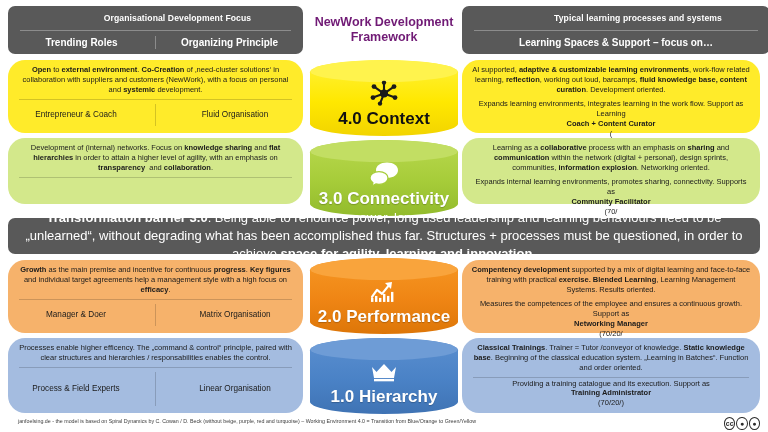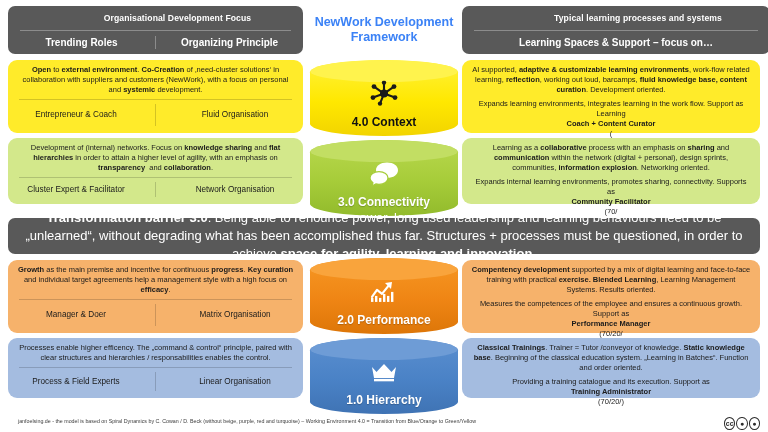--- a/index.html
+++ b/index.html
@@ -32,26 +32,26 @@
   .hdr-vrule{width:1px;background:#8c8c8c;margin:5px 0;}
 
   #hdr-left{left:8px;top:6px;width:295px;height:48px;}
   #hdr-right{left:462px;top:6px;width:308px;height:48px;}
 
   
   #center-title{
     position:absolute;left:308px;top:4px;width:152px;height:52px;
     display:flex;align-items:center;justify-content:center;
     text-align:center;font-size:12.5px;font-weight:bold;line-height:1.22;
-    color:#3b82f6;
+    color:#701a75;
   }
 
   
   .card{
-    position:absolute;box-sizing:border-box;border-radius:9px;
+    position:absolute;box-sizing:border-box;border-radius:17px;
     padding:5px 9px 4px 9px;
     display:flex;flex-direction:column;
   }
   .card .body{
     text-align:center;font-size:7.5px;line-height:1.33;color:#1b1b1b;
     flex:0 0 auto;
   }
   .card .body b{font-weight:bold;}
   .card .divider{height:1px;background:rgba(0,0,0,.17);margin:4px 2px 0 2px;}
   .card .roles{
@@ -71,21 +71,21 @@
   .c-green{background:#d3e88b;}
   .c-orange{background:#f6b26b;}
   .c-blue{background:#a4bce0;}
 
   .left{left:8px;width:295px;}
   .right{left:462px;width:298px;}
 
   .row1{top:60px;height:73px;}
   .row2{top:138px;height:66px;}
   .row3{top:260px;height:73px;}
-  .row4{top:338px;height:60px;}
+  .row4{top:338px;height:75px;}
 
   
   #barrier{
     position:absolute;left:8px;top:218px;width:752px;height:36px;
     background:#595959;border-radius:7px;color:#fff;
     display:flex;align-items:center;justify-content:center;
     box-sizing:border-box;padding:3px 14px;
     text-align:center;font-size:13px;line-height:1.4;
   }
   #barrier b{font-weight:bold;}
@@ -96,21 +96,21 @@
   }
   .cyl .tube{
     position:relative;width:100%;height:100%;border-radius:50% / 16%;
     box-sizing:border-box;overflow:hidden;
   }
   .cyl .cap{
     position:absolute;left:0;right:0;top:0;height:22px;border-radius:50%;
   }
   .cyl .label{
     position:absolute;left:0;right:0;bottom:7px;
-    text-align:center;font-size:12px;font-weight:bold;color:#fff;
+    text-align:center;font-size:17px;font-weight:bold;color:#fff;
     text-shadow:0 1px 1px rgba(0,0,0,.22);
   }
   .cyl .glyph{
     position:absolute;left:0;right:0;top:50%;transform:translateY(-58%);
     text-align:center;
   }
   #cyl4{top:60px;height:76px;}
   #cyl3{top:140px;height:76px;}
   #cyl2{top:258px;height:76px;}
   #cyl1{top:338px;height:76px;}
@@ -206,25 +206,20 @@
           </g>
         </svg>
       </div>
       <div class="label">4.0 Context</div>
     </div>
   </div>
 
   <div class="card c-green left row2">
     <div class="body">Development of (internal) networks. Focus on <b>knowledge sharing</b> and <b>flat hierarchies</b> in order to attain a higher level of agility, with an emphasis on <b>transparency</b>&nbsp; and <b>collaboration</b>.</div>
     <div class="divider"></div>
-    <div class="roles">
-      <div class="role">Cluster Expert &amp; Facilitator</div>
-      <div class="rolesep"></div>
-      <div class="role">Network Organisation</div>
-    </div>
   </div>
 
   <div class="card c-green right row2">
     <div class="body">Learning as a <b>collaborative</b> process with an emphasis on <b>sharing</b> and <b>communication</b> within the network (digital + personal), design sprints, communities, <b>information explosion</b>. Networking oriented.</div>
     <div class="divider"></div>
     <div class="body2">Expands internal learning environments, promotes sharing, connectivity. Supports as <b>Community Facilitator</b> (70/<b><u>20</u></b>/10)</div>
   </div>
 
   <div class="cyl" id="cyl3">
     <div class="tube">
@@ -239,33 +234,33 @@
     </div>
   </div>
 
   <div id="barrier">
     <div>
       <b>Transformation barrier 3.0</b><span>: Being able to renounce power, long used leadership and learning behaviours need to be „unlearned“, without degrading what has been accomplished thus far. Structures + processes must be questioned, in order to achieve </span><b>space for agility, learning and innovation.</b>
     </div>
   </div>
 
   <div class="card c-orange left row3">
-    <div class="body"><b>Growth</b> as the main premise and incentive for continuous <b>progress</b>. <b>Key curation</b> and individual target agreements help a management style with a high focus on <b>efficacy</b>.</div>
+    <div class="body"><b>Growth</b> as the main premise and incentive for continuous <b>progress</b>. <b>Key figures</b> and individual target agreements help a management style with a high focus on <b>efficacy</b>.</div>
     <div class="divider"></div>
     <div class="roles">
       <div class="role">Manager &amp; Doer</div>
       <div class="rolesep"></div>
       <div class="role">Matrix Organisation</div>
     </div>
   </div>
 
   <div class="card c-orange right row3">
     <div class="body"><b>Compentency development</b> supported by a mix of digital learning and face-to-face training with practical <b>exercise. Blended Learning</b>, Learning Management Systems. Results oriented.</div>
     <div class="divider"></div>
-    <div class="body2">Measures the competences of the employee and ensures a continuous growth. Support as <b>Performance Manager</b> (70/20/<b><u>10+</u></b>)</div>
+    <div class="body2">Measures the competences of the employee and ensures a continuous growth. Support as <b>Networking Manager</b> (70/20/<b><u>10+</u></b>)</div>
   </div>
 
   <div class="cyl" id="cyl2">
     <div class="tube">
       <div class="cap"></div>
       <div class="glyph">
         <svg width="30" height="22" viewBox="0 0 30 22" aria-hidden="true">
           <polyline points="3,16 8,9 13,13 21,3" fill="none" stroke="#fff" stroke-width="2.2" stroke-linecap="round" stroke-linejoin="round"></polyline>
           <polygon points="16,2 23,1 22,8" fill="#fff"></polygon>
           <g fill="#fff">

